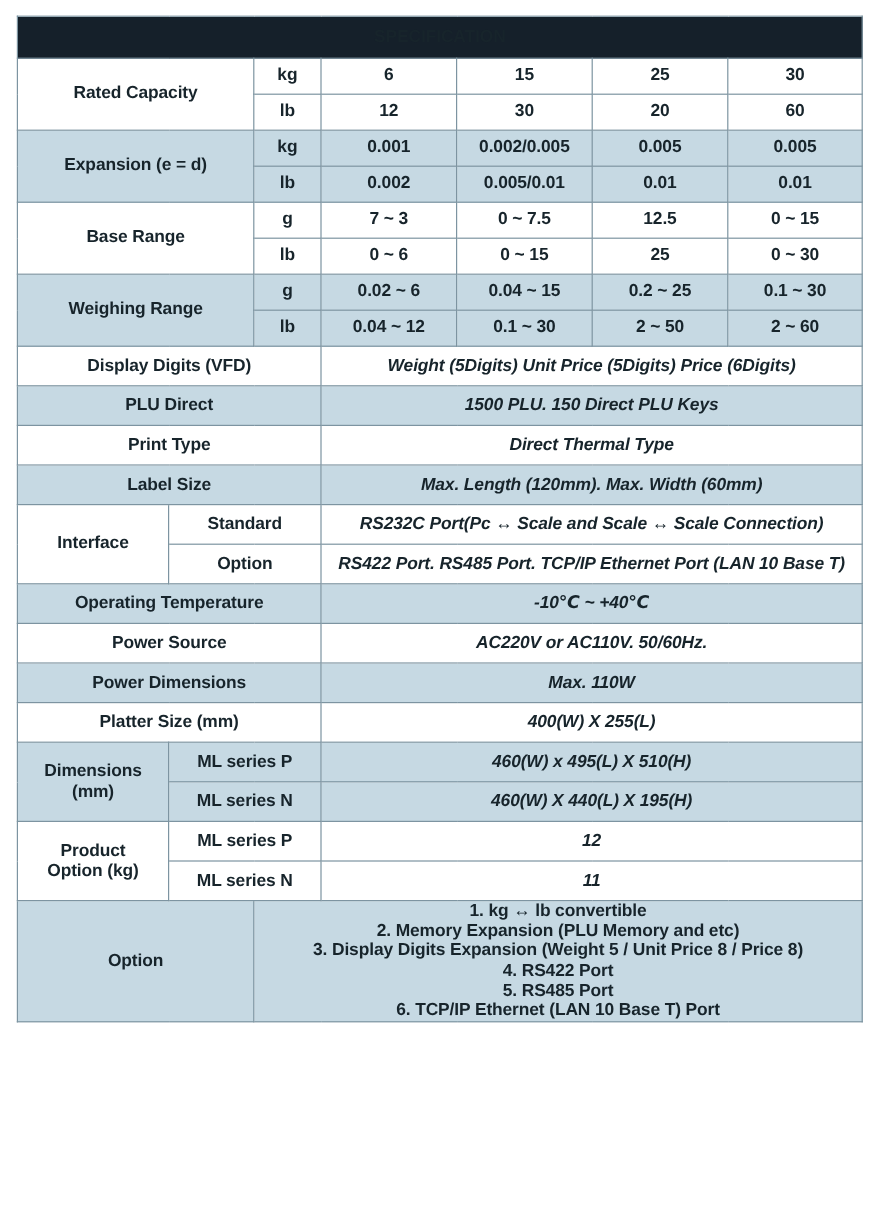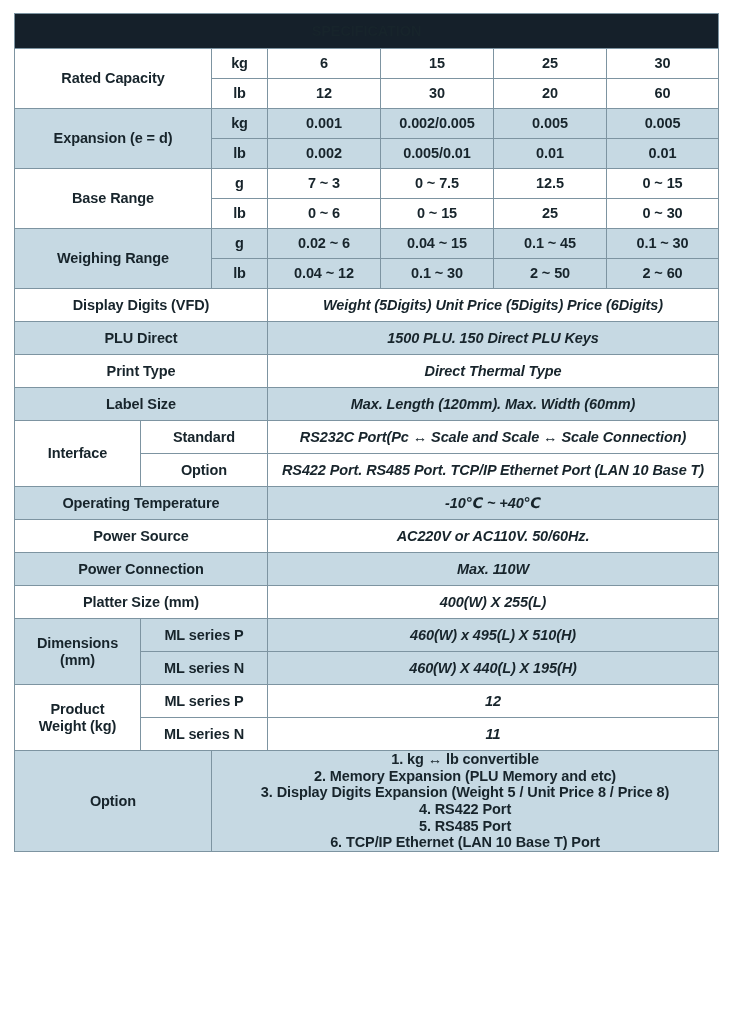--- a/index.html
+++ b/index.html
@@ -172,21 +172,21 @@
           <td>0 ~ 15</td>
           <td>25</td>
           <td>0 ~ 30</td>
         </tr>
 
         <tr class="sh rowh-sm">
           <td class="lbl" colspan="2" rowspan="2">Weighing Range</td>
           <td class="unit">g</td>
           <td>0.02 ~ 6</td>
           <td>0.04 ~ 15</td>
-          <td>0.1 ~ 45</td>
+          <td>0.2 ~ 25</td>
           <td>0.1 ~ 30</td>
         </tr>
         <tr class="sh rowh-sm">
           <td class="unit">lb</td>
           <td>0.04 ~ 12</td>
           <td>0.1 ~ 30</td>
           <td>2 ~ 50</td>
           <td>2 ~ 60</td>
         </tr>
 
@@ -224,21 +224,21 @@
           <td class="lbl" colspan="3">Operating Temperature</td>
           <td class="wide" colspan="4">-10℃ ~ +40℃</td>
         </tr>
 
         <tr class="wh rowh-md">
           <td class="lbl" colspan="3">Power Source</td>
           <td class="wide" colspan="4">AC220V or AC110V. 50/60Hz.</td>
         </tr>
 
         <tr class="sh rowh-md">
-          <td class="lbl" colspan="3">Power Connection</td>
+          <td class="lbl" colspan="3">Power Dimensions</td>
           <td class="wide" colspan="4">Max. 110W</td>
         </tr>
 
         <tr class="wh rowh-md">
           <td class="lbl" colspan="3">Platter Size (mm)</td>
           <td class="wide" colspan="4">400(W) X 255(L)</td>
         </tr>
 
         <tr class="sh rowh-md">
           <td class="lbl" rowspan="2">
@@ -249,21 +249,21 @@
           <td class="wide" colspan="4">460(W) x 495(L) X 510(H)</td>
         </tr>
         <tr class="sh rowh-md">
           <td class="subhead" colspan="2">ML series N</td>
           <td class="wide" colspan="4">460(W) X 440(L) X 195(H)</td>
         </tr>
 
         <tr class="wh rowh-md">
           <td class="lbl" rowspan="2">
             <span>Product</span><br>
-            <span>Weight (kg)</span>
+            <span>Option (kg)</span>
           </td>
           <td class="subhead" colspan="2">ML series P</td>
           <td class="wide" colspan="4">12</td>
         </tr>
         <tr class="wh rowh-md">
           <td class="subhead" colspan="2">ML series N</td>
           <td class="wide" colspan="4">11</td>
         </tr>
 
         <tr class="sh">

